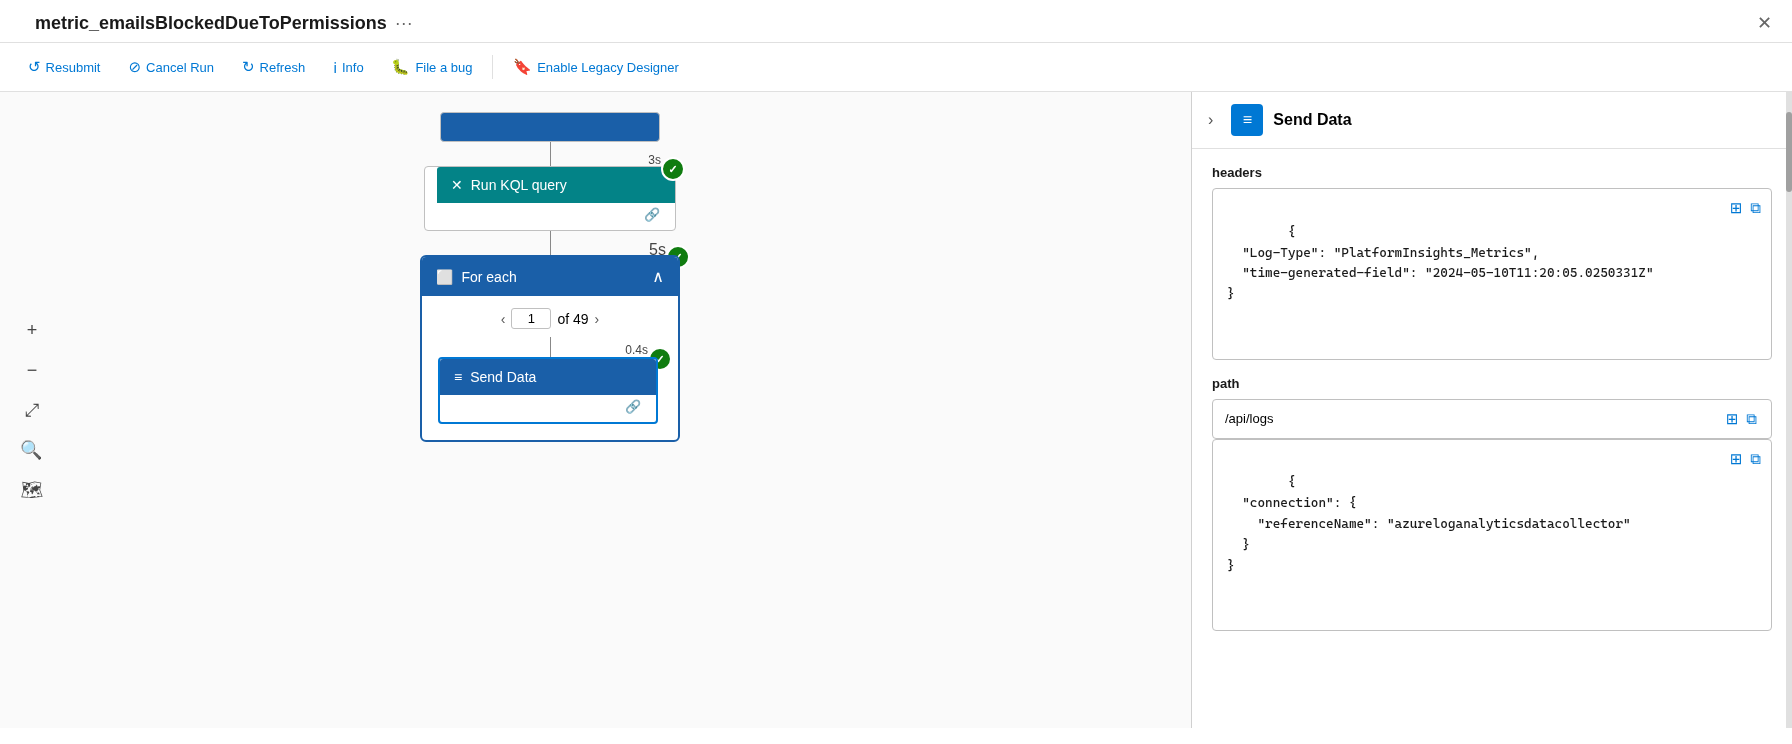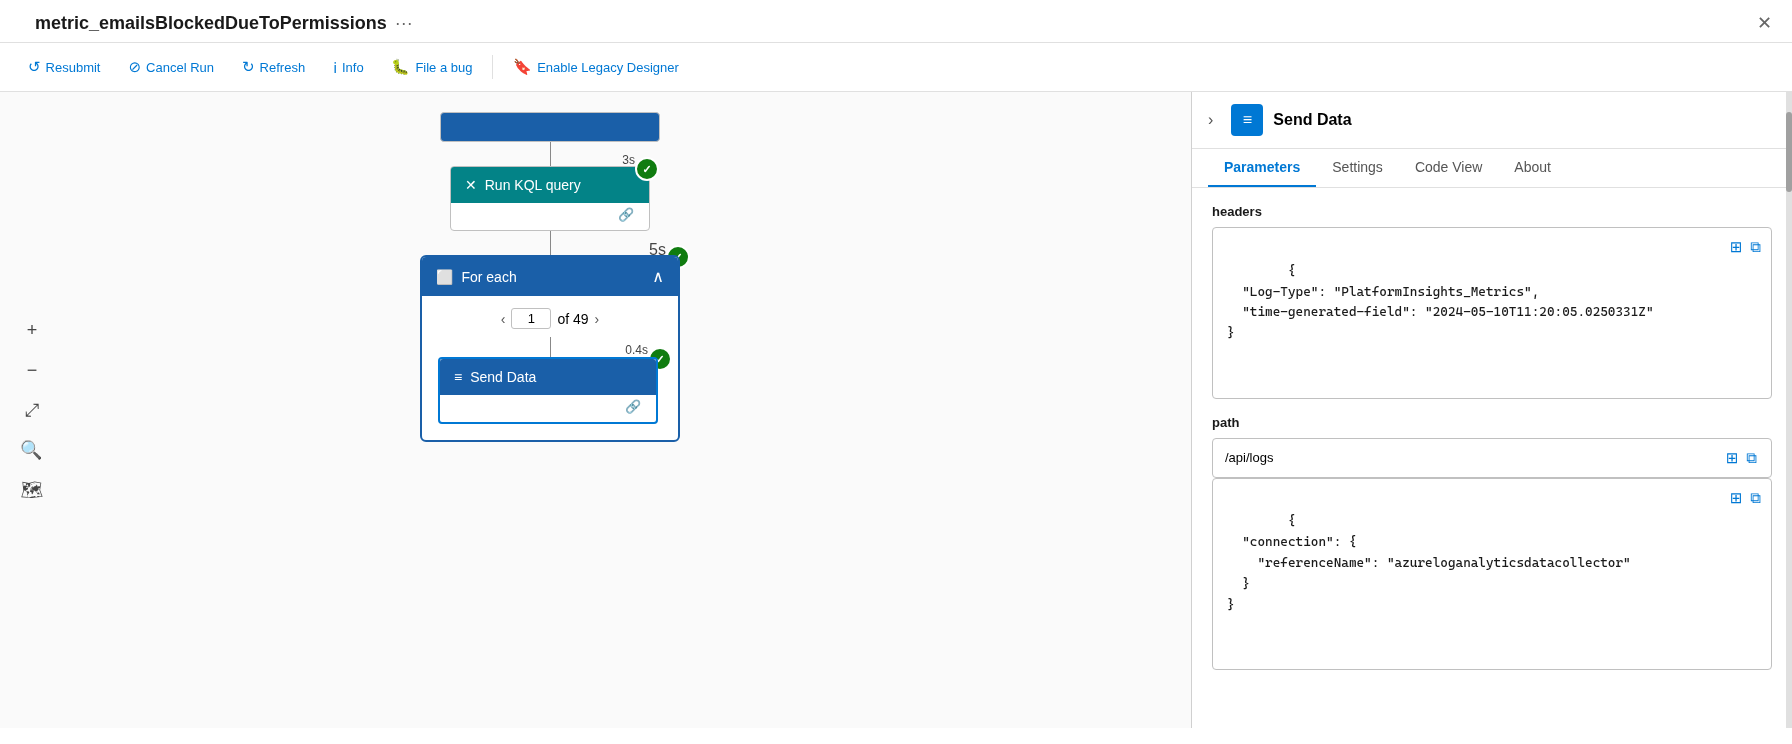--- a/index.html
+++ b/index.html
@@ -222,21 +222,21 @@
       <button class="tool-btn">
         <span>🗺</span>
       </button>
     </div>
 
     <div class="flow-container">
 
       <div style="width:220px; height:30px; border:1px solid #c0c0c0; border-radius:4px; background:#1a5fa8; margin-bottom:0;"></div>
       <div class="connector-line" style="height:24px;"></div>
 
-      <div class="node" style="width:200px; position:relative;">
+      <div class="node" style="width:252px; position:relative;padding-left:12px;">
         <span class="badge-label">3s</span>
         <span class="badge">✓</span>
         <div class="node-header teal">
           <span style="font-size:14px;">✕</span>
           <span>Run KQL query</span>
         </div>
         <div class="node-footer">
           <span class="link-icon">🔗</span>
         </div>
       </div>
@@ -289,34 +289,20 @@
   <div class="right-panel" style="position:relative;">
 
     <div class="panel-header">
       <button class="expand-btn">›</button>
       <div class="panel-icon">
         <span>≡</span>
       </div>
       <span class="panel-title">Send Data</span>
     </div>
 
-    <div class="panel-tabs">
-      <button class="panel-tab active">
-        <span>Parameters</span>
-      </button>
-      <button class="panel-tab">
-        <span>Settings</span>
-      </button>
-      <button class="panel-tab">
-        <span>Code View</span>
-      </button>
-      <button class="panel-tab">
-        <span>About</span>
-      </button>
-    </div>
 
     <div class="panel-content">
 
       <div class="field-label">headers</div>
       <div class="code-box">
         <span>{
   "Log-Type": "PlatformInsights_Metrics",
   "time-generated-field": "2024-05-10T11:20:05.0250331Z"
 }</span>
         <div class="code-box-actions">

